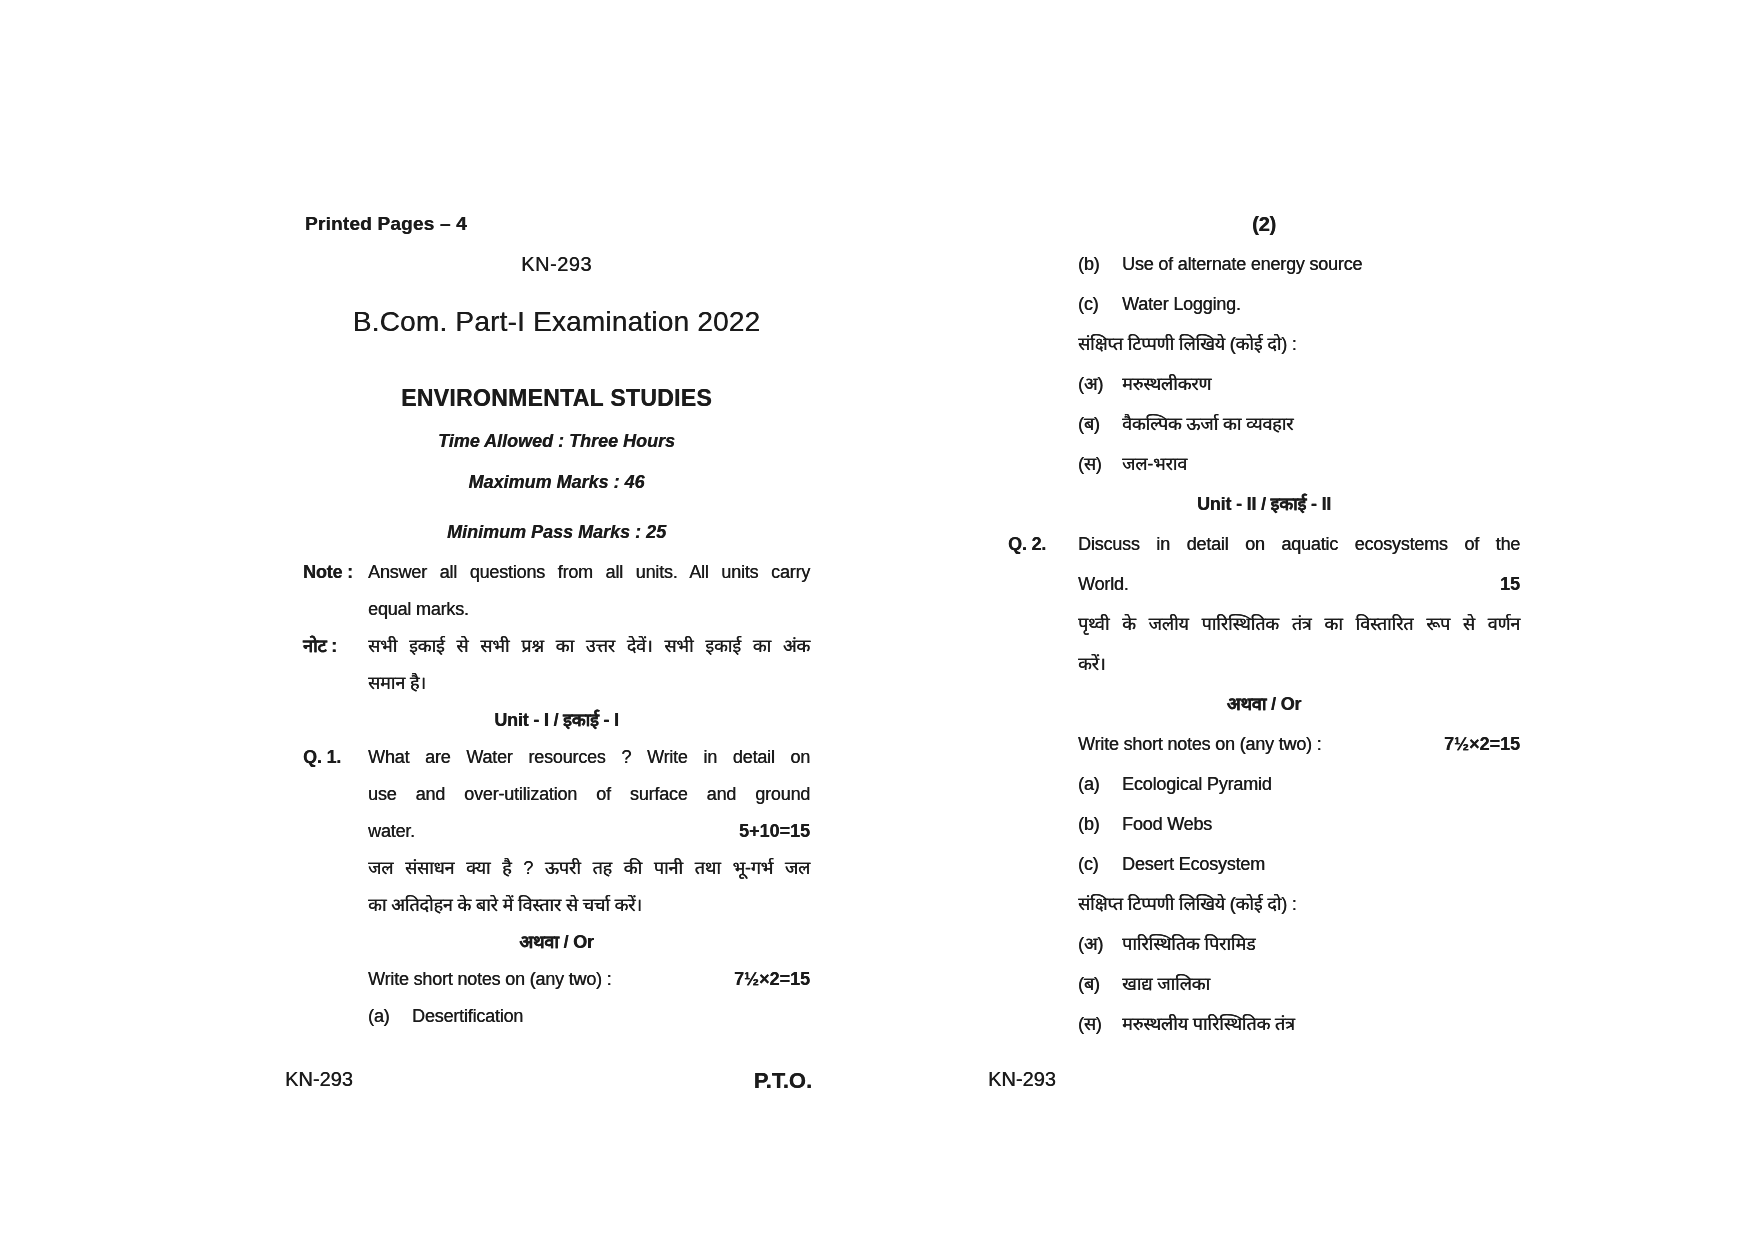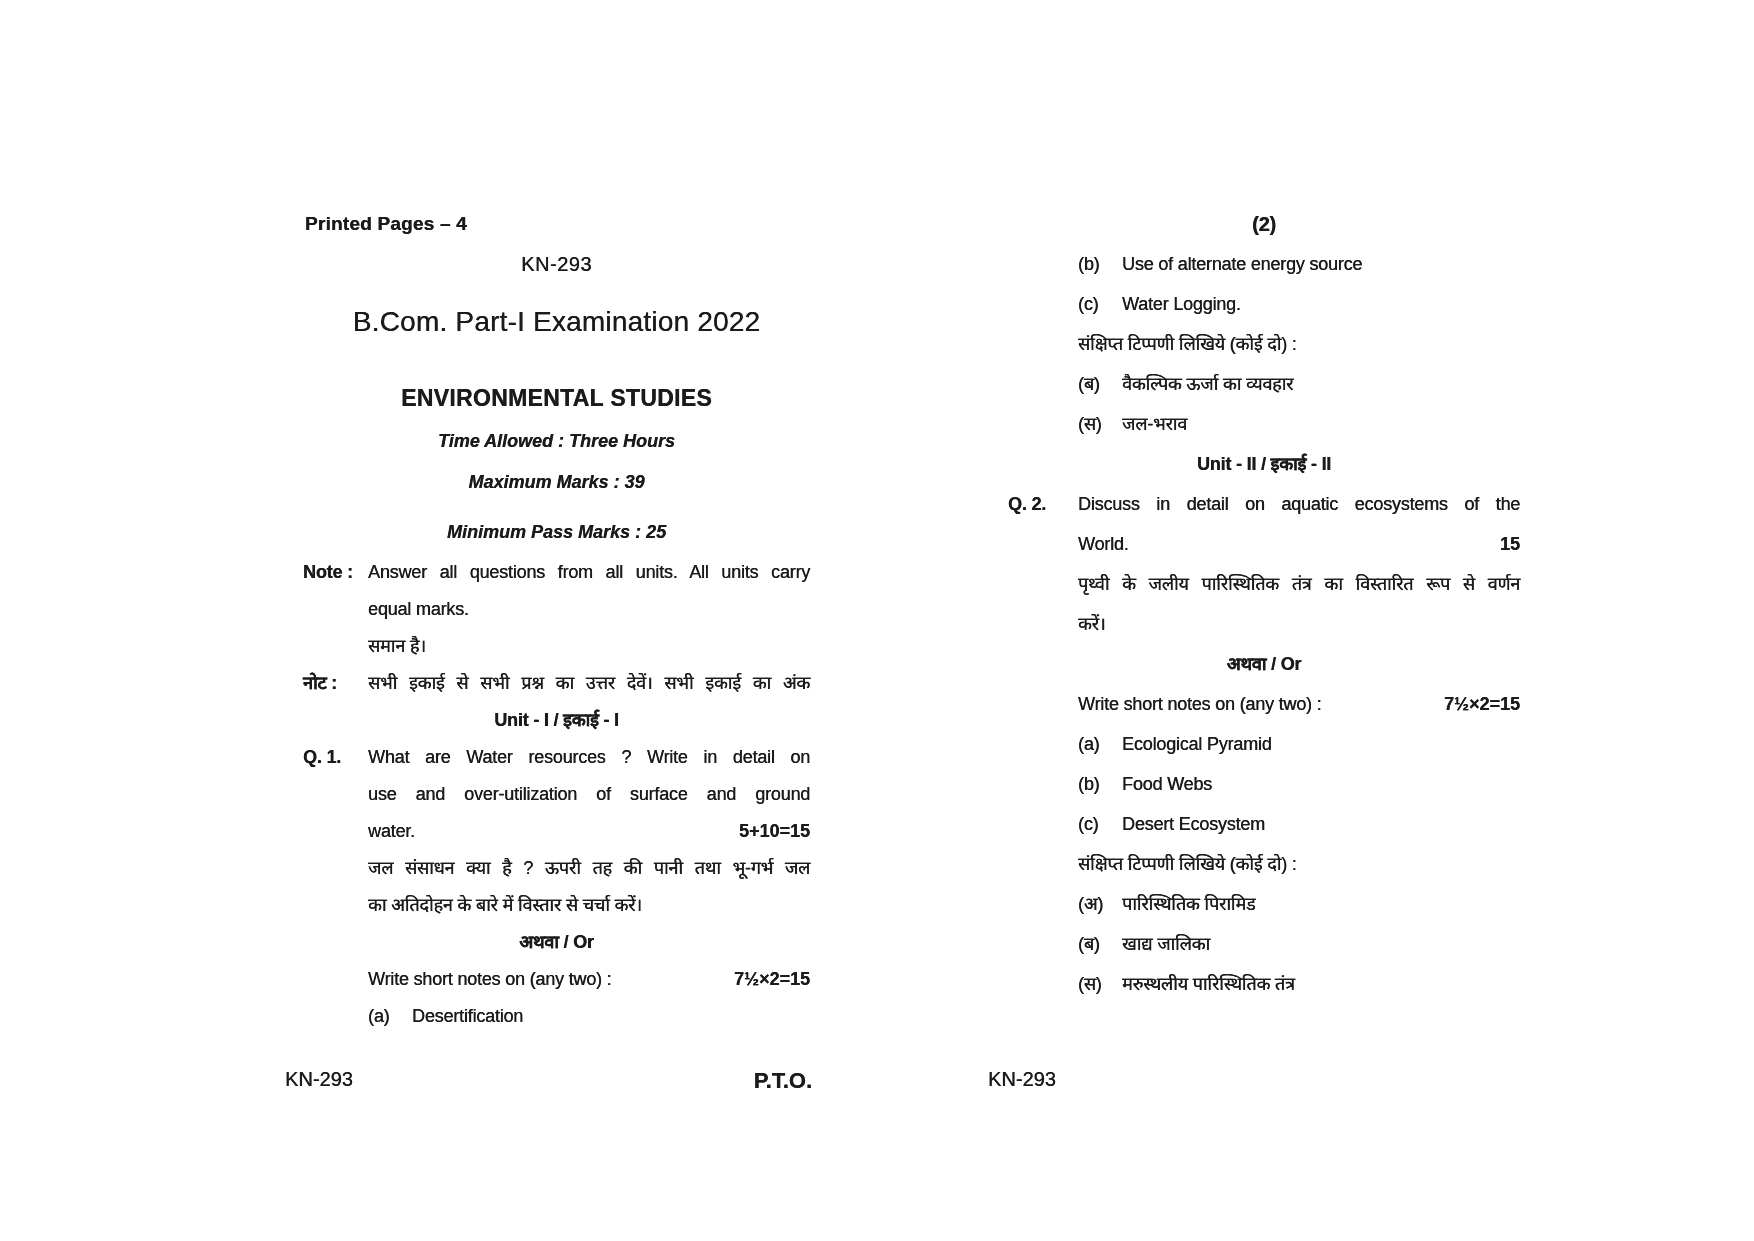--- a/index.html
+++ b/index.html
@@ -48,39 +48,39 @@
 <body>
 
 <div class="scan ink">
 
   <div class="col-left">
     <div class="abs pp">Printed Pages – 4</div>
     <div class="abs code">KN-293</div>
     <div class="abs title">B.Com. Part-I Examination 2022</div>
     <div class="abs subject">ENVIRONMENTAL STUDIES</div>
     <div class="abs meta meta1">Time Allowed : Three Hours</div>
-    <div class="abs meta meta2">Maximum Marks : 39</div>
+    <div class="abs meta meta2">Maximum Marks : 46</div>
     <div class="abs meta meta3">Minimum Pass Marks : 25</div>
 
     <div class="body-block body-left">
 
       <div class="row rowL hangL">
         <span class="lbl">Note :</span>
         <span class="just">Answer all questions from all units. All units carry</span>
       </div>
       <div class="row rowL hangL">
         <span>equal marks.</span>
       </div>
 
       <div class="row rowL hangL">
-        <span>समान है।</span>
+        <span class="lbl">नोट :</span>
+        <span class="just">सभी इकाई से सभी प्रश्न का उत्तर देवें। सभी इकाई का अंक</span>
       </div>
       <div class="row rowL hangL">
-        <span class="lbl">नोट :</span>
-        <span class="just">सभी इकाई से सभी प्रश्न का उत्तर देवें। सभी इकाई का अंक</span>
+        <span>समान है।</span>
       </div>
 
       <div class="row rowL center">Unit - I / इकाई - I</div>
 
       <div class="row rowL hangL">
         <span class="lbl">Q. 1.</span>
         <span class="just">What are Water resources ? Write in detail on</span>
       </div>
       <div class="row rowL hangL">
         <span class="just">use and over-utilization of surface and ground</span>
@@ -116,20 +116,23 @@
   <div class="col-right">
     <div class="row rowR center pgnum">(2)</div>
 
     <div class="row rowR hangR">
       <span class="olbl">(b)</span><span>Use of alternate energy source</span>
     </div>
     <div class="row rowR hangR">
       <span class="olbl">(c)</span><span>Water Logging.</span>
     </div>
     <div class="row rowR hangR">संक्षिप्त टिप्पणी लिखिये (कोई दो) :</div>
+    <div class="row rowR hangR">
+      <span class="olbl">(अ)</span><span>मरुस्थलीकरण</span>
+    </div>
     <div class="row rowR hangR">
       <span class="olbl">(ब)</span><span>वैकल्पिक ऊर्जा का व्यवहार</span>
     </div>
     <div class="row rowR hangR">
       <span class="olbl">(स)</span><span>जल-भराव</span>
     </div>
     <div class="row rowR center">Unit - II / इकाई - II</div>
 
     <div class="row rowR hangR">
       <span class="lbl">Q. 2.</span>

